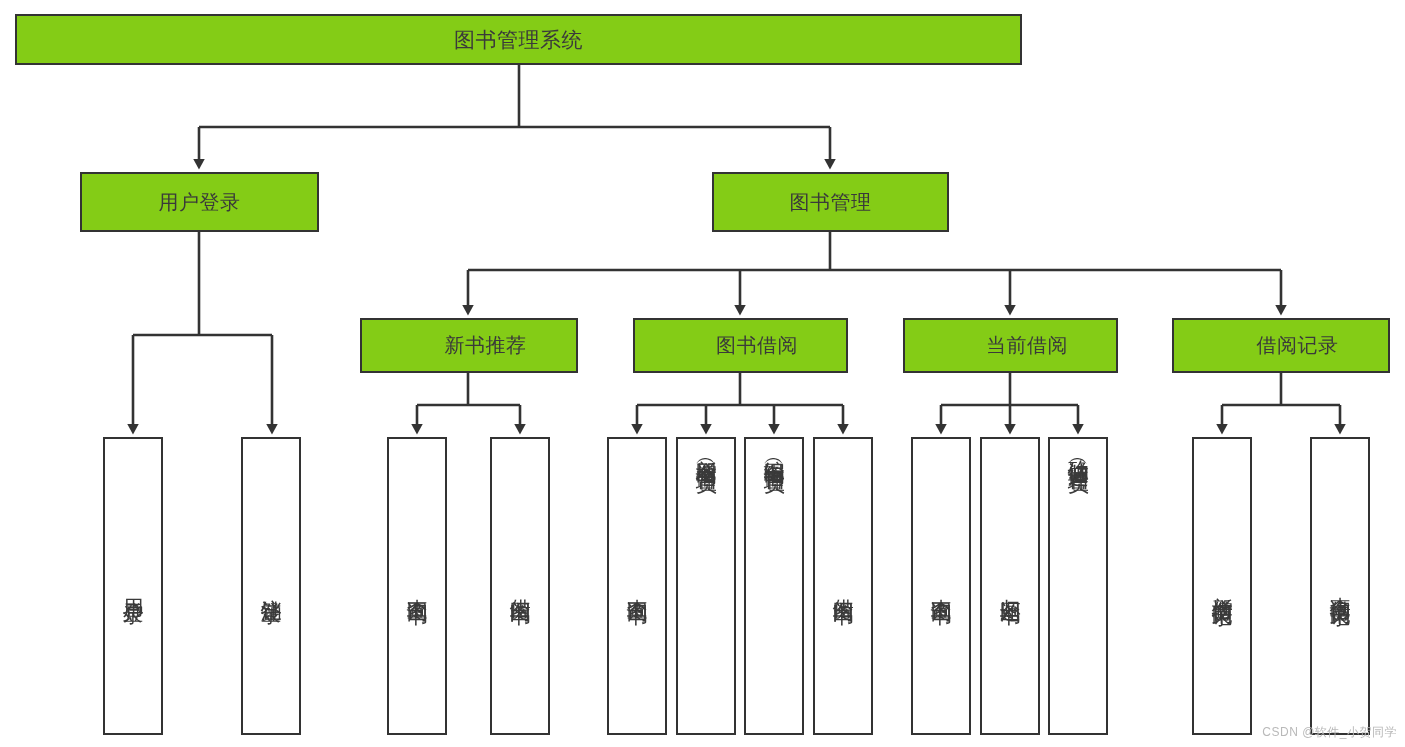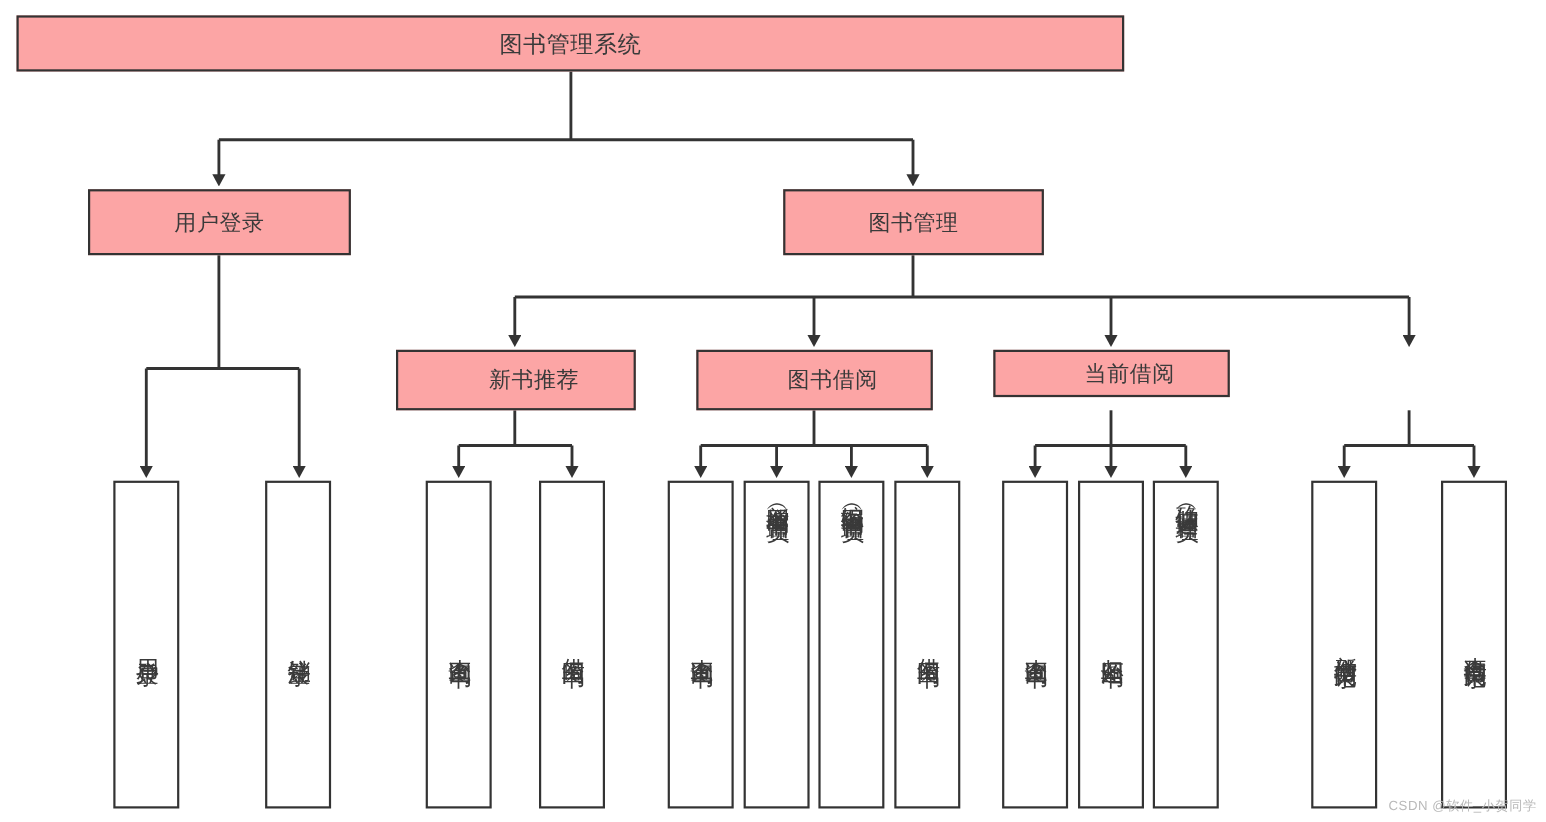--- a/index.html
+++ b/index.html
@@ -11,21 +11,21 @@
   }
   #stage{position:relative;width:1405px;height:747px;}
 
   
   #wires{position:absolute;left:0;top:0;width:1405px;height:747px;}
 
   
   .node{
     position:absolute;
     box-sizing:border-box;
-    background:#fca5a5;
+    background:#84cc16;
     border:2px solid #333333;
     display:flex;
     align-items:center;
     justify-content:center;
     color:#3a3a3a;
     letter-spacing:0.5px;
   }
   .node.root{font-size:21px;}
   .node.lvl1{font-size:20px;}
   .node.lvl2{font-size:20px;padding-left:33px;}
@@ -127,22 +127,23 @@
   <div class="node root" style="left:15px;top:14px;width:1007px;height:51px;">图书管理系统</div>
 
   <div class="node lvl1" style="left:80px;top:172px;width:239px;height:60px;">用户登录</div>
 
   <div class="node lvl1" style="left:712px;top:172px;width:237px;height:60px;">图书管理</div>
 
   <div class="node lvl2" style="left:360px;top:318px;width:218px;height:55px;">新书推荐</div>
 
   <div class="node lvl2" style="left:633px;top:318px;width:215px;height:55px;">图书借阅</div>
 
-  <div class="node lvl2" style="left:903px;top:318px;width:215px;height:43px;">当前借阅</div>
+  <div class="node lvl2" style="left:903px;top:318px;width:215px;height:55px;">当前借阅</div>
 
+  <div class="node lvl2" style="left:1172px;top:318px;width:218px;height:55px;">借阅记录</div>
 
   <div class="leaf" style="left:103px;top:437px;width:60px;height:298px;">
     <span class="vtext">用户登录</span>
   </div>
 
   <div class="leaf" style="left:241px;top:437px;width:60px;height:298px;">
     <span class="vtext">注销登录</span>
   </div>
 
   <div class="leaf" style="left:387px;top:437px;width:60px;height:298px;">

